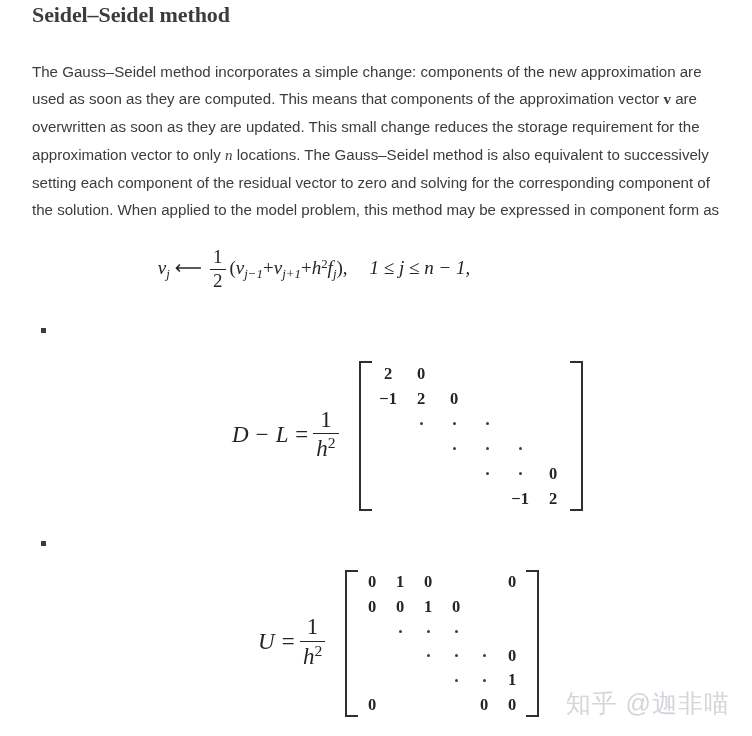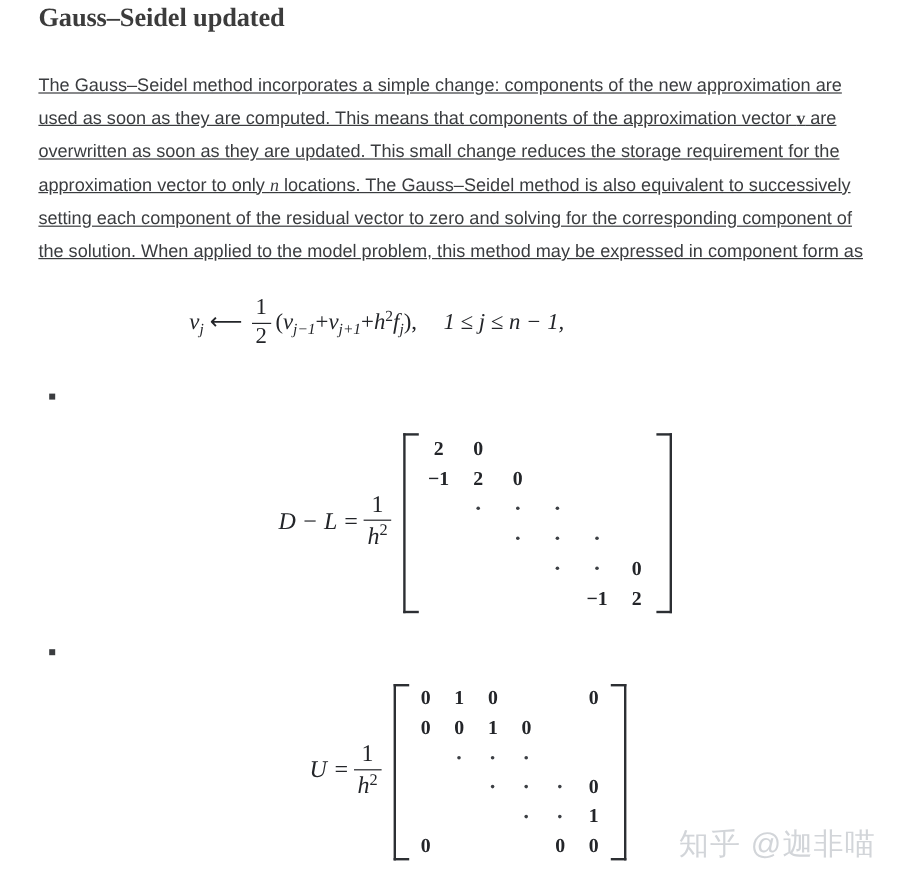--- a/index.html
+++ b/index.html
@@ -40,21 +40,20 @@
   .body-text {
     position: absolute;
     left: 32px;
     top: 58px;
     width: 692px;
     font-size: 15.1px;
     line-height: 27.2px;
     color: #3a3c3f;
     text-align: left;
     margin: 0;
-    text-decoration: underline;
   }
   .body-text i {
     font-family: "Liberation Serif", serif;
     font-style: italic;
     font-size: 15px;
   }
   .body-text b.vecbold {
     font-family: "Liberation Serif", serif;
     font-weight: bold;
     font-style: normal;
@@ -129,23 +128,23 @@
   .bullet-2 { top: 541px; }
 
   
   .matrix-block {
     position: absolute;
     display: flex;
     align-items: center;
     font-size: 17px;
   }
   .matrix-lead {
-    font-size: 20px;
+    font-size: 23px;
     white-space: nowrap;
-    padding-right: 6px;
+    padding-right: 16px;
   }
 
   .bracketed {
     display: flex;
     align-items: stretch;
   }
   .brk {
     width: 11px;
     flex: none;
   }
@@ -222,21 +221,21 @@
     letter-spacing: 1px;
     white-space: nowrap;
     user-select: none;
   }
 </style>
 </head>
 <body>
 
 <div class="page">
 
-  <h1 class="article-title">Gauss–Seidel updated</h1>
+  <h1 class="article-title">Seidel–Seidel method</h1>
 
   <p class="body-text">
     <span>The Gauss–Seidel method incorporates a simple change: components of the new approximation are used as soon as they are computed. This means that components of the approximation vector </span><b class="vecbold">v</b><span> are overwritten as soon as they are updated. This small change reduces the storage requirement for the approximation vector to only </span><i>n</i><span> locations. The Gauss–Seidel method is also equivalent to successively setting each component of the residual vector to zero and solving for the corresponding component of the solution. When applied to the model problem, this method may be expressed in component form as</span>
   </p>
 
   <div class="eq-display math">
     <span class="mi">v</span><span class="sub">j</span><span class="mo arrow">⟵</span><span class="frac"><span class="num mn">1</span><span class="den mn">2</span></span><span class="mo">(</span><span class="mi">v</span><span class="sub">j−1</span><span class="mo">+</span><span class="mi">v</span><span class="sub">j+1</span><span class="mo">+</span><span class="mi">h</span><span class="sup">2</span><span class="mi">f</span><span class="sub">j</span><span class="mo">)</span><span class="mo">,</span><span class="eq-gap"></span><span class="mi">1 ≤ j ≤ n − 1,</span>
   </div>
 
   <div class="bullet bullet-1"></div>

